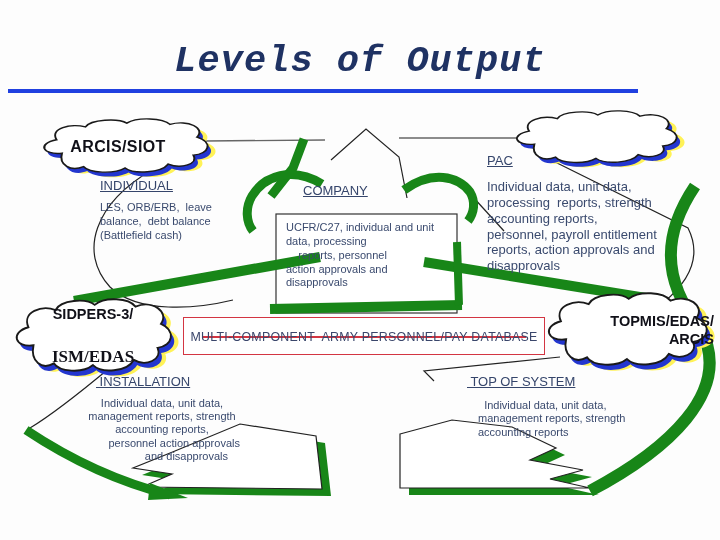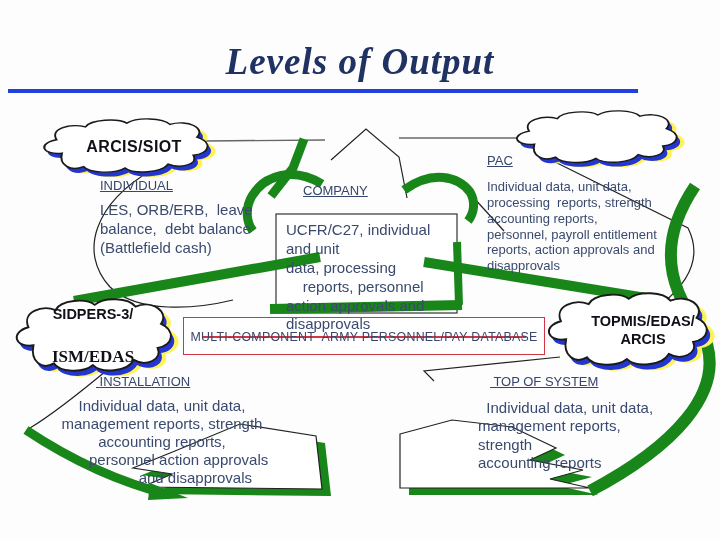--- a/index.html
+++ b/index.html
@@ -1,49 +1,49 @@
 <!DOCTYPE html>
 <html><head>
 <meta charset="utf-8">
 <style>
   html,body{margin:0;padding:0;background:#fff;}
   #stage{position:relative;width:720px;height:540px;background:#fdfdfd;overflow:hidden;
          font-family:"Liberation Sans",sans-serif;}
   .abs{position:absolute;}
   
   #title{left:0;top:40px;width:720px;text-align:center;
-         font-family:Liberation Serif, serif;font-style:italic;font-weight:700;
+         font-family:Liberation Mono, monospace;font-style:italic;font-weight:700;
          font-size:37px;color:#1f3263;letter-spacing:1px;}
   #title-rule{left:8px;top:89px;width:630px;height:4px;background:#2040e0;}
   
   #decor{left:0;top:0;z-index:0;}
   .cloud-label{position:absolute;inset:0;display:flex;flex-direction:column;
                align-items:center;justify-content:center;color:#101018;font-weight:700;
                z-index:4;line-height:1.22;}
   .cl-big{font-size:16px;letter-spacing:.4px;}
   .cl-two{font-size:14.5px;}
   .serifline{font-family:"Liberation Serif",serif;font-size:17px;}
   
   #dbbox{left:183px;top:317px;width:362px;height:33px;z-index:2;
          border:1.6px solid #d33542;padding:18px;box-sizing:border-box;background:#fff;}
   #dbbox-inner{width:100%;height:100%;border:1.4px solid #d33542;box-sizing:border-box;
          display:flex;align-items:center;justify-content:center;
          font-size:12.4px;color:#3a466b;letter-spacing:.25px;white-space:pre;}
   
   .heading{font-size:13px;color:#35456b;text-decoration:underline;z-index:5;white-space:pre;}
-  .body-txt{font-size:15px;color:#3a4a6e;line-height:1.26;white-space:pre-wrap;z-index:5;}
+  .body-txt{font-size:11px;color:#3a4a6e;line-height:1.26;white-space:pre-wrap;z-index:5;}
   #individual-heading{left:100px;top:178px;}
   #individual-body{left:100px;top:201px;width:185px;}
   #company-heading{left:303px;top:183px;font-weight:400;}
   #company-body{left:286px;top:221px;width:168px;}
   #pac-heading{left:487px;top:153px;}
   #pac-body{left:487px;top:179px;width:210px;line-height:1.22;font-size:13px;}
   #installation-heading{left:96px;top:374px;}
   #installation-body{left:36px;top:397px;width:252px;text-align:center;line-height:1.2;}
-  #tos-heading{left:490px;top:374px;}
+  #tos-heading{left:467px;top:374px;}
   #tos-body{left:478px;top:399px;width:200px;line-height:1.22;}
 </style>
 </head>
 <body>
 
 <div id="stage">
 
   <svg id="decor" class="abs" width="720" height="540" viewBox="0 0 720 540">
     <defs>
       <path id="cloud-shape" d="M30,55 C8,58 2,40 24,34 C16,16 40,8 56,14 C62,2 92,0 102,8
@@ -100,28 +100,28 @@
     <g>
       <use href="#cloud-shape" transform="translate(540,292) scale(0.87,0.86) translate(9,7)" fill="#fff257"></use>
       <use href="#cloud-shape" transform="translate(540,292) scale(0.87,0.86) translate(4,6)" fill="#2336cf"></use>
       <use href="#cloud-shape" transform="translate(540,292) scale(0.87,0.86)" fill="#fff" stroke="#1a1a1a" stroke-width="2.2"></use>
     </g>
   </svg>
 
   <div id="title" class="abs">Levels of Output</div>
   <div id="title-rule" class="abs"></div>
 
-  <div class="abs cloud-label" style="left:44px;top:118px;width:180px;height:58px;">
+  <div class="abs cloud-label" style="left:28px;top:118px;width:180px;height:58px;">
     <span class="cl-big">ARCIS/SIOT</span>
   </div>
   <div class="abs cloud-label" style="left:8px;top:298px;width:170px;height:78px;gap:23px;">
     <span class="cl-two">SIDPERS-3/</span>
     <span class="cl-two serifline">ISM/EDAS</span>
   </div>
-  <div class="abs cloud-label" style="left:540px;top:292px;width:174px;height:78px;align-items:center;padding-left:32px;box-sizing:border-box;">
+  <div class="abs cloud-label" style="left:540px;top:292px;width:174px;height:78px;align-items:flex-end;padding-left:32px;box-sizing:border-box;">
     <span class="cl-two">TOPMIS/EDAS/</span>
     <span class="cl-two">ARCIS</span>
   </div>
 
   <div id="dbbox" class="abs">
     <div id="dbbox-inner">MULTI-COMPONENT  ARMY PERSONNEL/PAY DATABASE</div>
   </div>
 
   <div id="individual-heading" class="abs heading">INDIVIDUAL</div>
   <div id="individual-body" class="abs body-txt">LES, ORB/ERB,  leave

